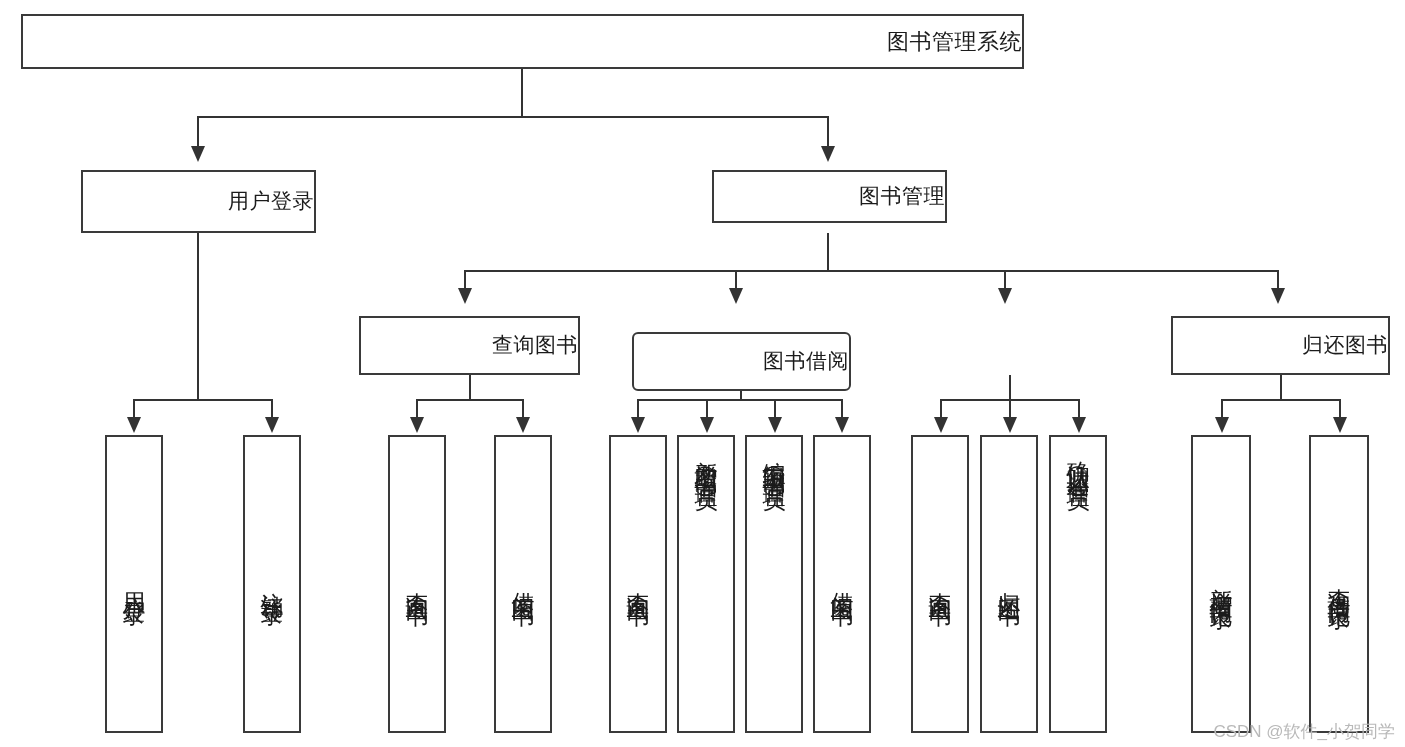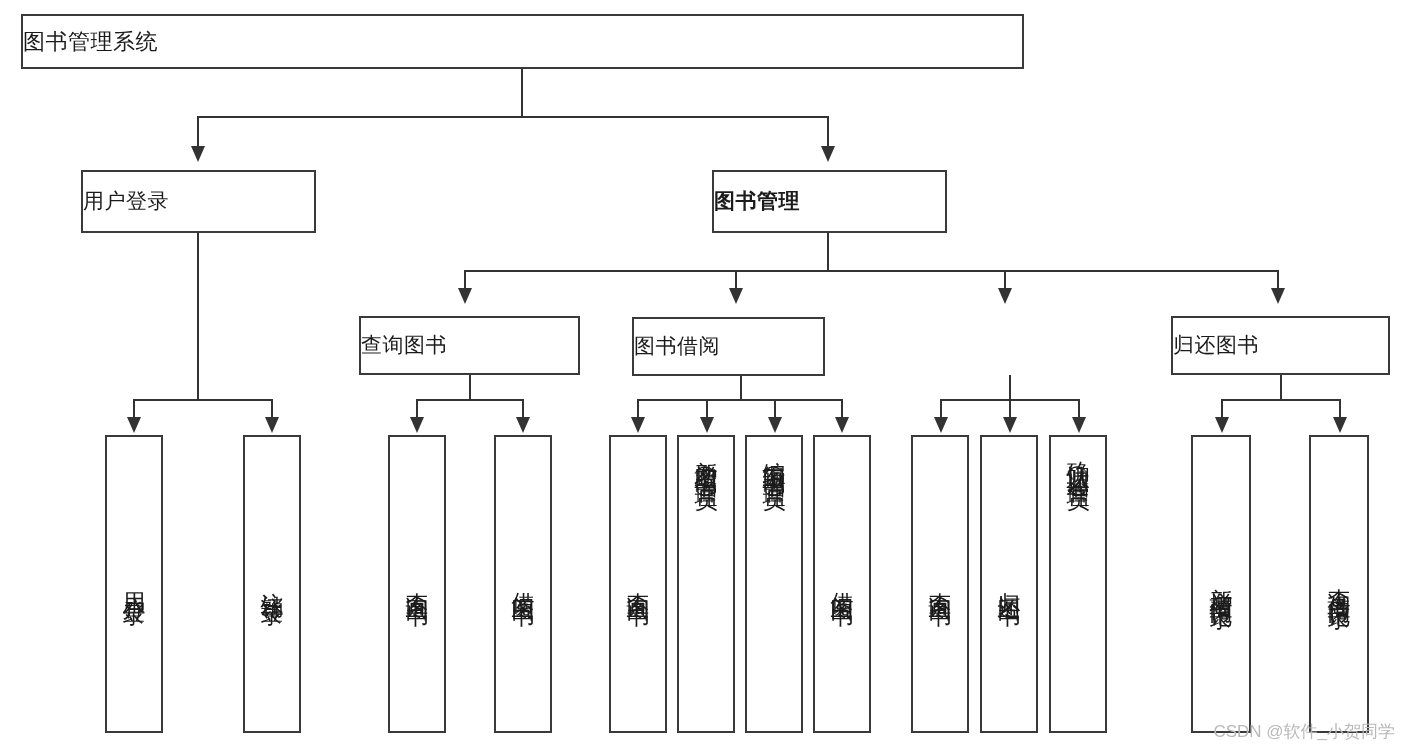--- a/index.html
+++ b/index.html
@@ -16,21 +16,21 @@
     overflow:hidden;
   }
   
   .node{
     position:absolute;
     box-sizing:border-box;
     background:#ffffff;
     border:2px solid #3a3a3a;
     display:flex;
     align-items:center;
-    justify-content:flex-start;
+    justify-content:flex-end;
     color:#222222;
     z-index:3;
   }
   .node .lbl{
     display:block;
     font-size:21px;
     line-height:1.05;
     color:#1b1b1b;
     letter-spacing:0.5px;
     white-space:nowrap;
@@ -104,21 +104,21 @@
 
   <div class="ln vert" style="left:197px; top:116px; width:2px; height:32px;"></div>
   <div class="arrow" style="left:191px; top:146px;"></div>
   <div class="ln vert" style="left:827px; top:116px; width:2px; height:32px;"></div>
   <div class="arrow" style="left:821px; top:146px;"></div>
 
   <div class="node h" style="left:81px; top:170px; width:235px; height:63px;">
     <span class="lbl">用户登录</span>
   </div>
 
-  <div class="node h" style="left:712px; top:170px; width:235px; height:63px;font-weight:bold;">
+  <div class="node h" style="left:712px; top:170px; width:235px; height:53px;">
     <span class="lbl">图书管理</span>
   </div>
 
   <div class="ln vert" style="left:197px; top:233px; width:2px; height:167px;"></div>
   <div class="ln horz" style="left:133px; top:399px; width:138px; height:2px;"></div>
   <div class="ln vert" style="left:133px; top:399px; width:2px; height:20px;"></div>
   <div class="arrow" style="left:127px; top:417px;"></div>
   <div class="ln vert" style="left:271px; top:399px; width:2px; height:20px;"></div>
   <div class="arrow" style="left:265px; top:417px;"></div>
 
@@ -130,21 +130,21 @@
   <div class="ln vert" style="left:735px; top:270px; width:2px; height:20px;"></div>
   <div class="arrow" style="left:729px; top:288px;"></div>
   <div class="ln vert" style="left:1004px; top:270px; width:2px; height:20px;"></div>
   <div class="arrow" style="left:998px; top:288px;"></div>
   <div class="ln vert" style="left:1277px; top:270px; width:2px; height:20px;"></div>
   <div class="arrow" style="left:1271px; top:288px;"></div>
 
   <div class="node h" style="left:359px; top:316px; width:221px; height:59px;">
     <span class="lbl">查询图书</span>
   </div>
-  <div class="node h" style="left:632px; top:317px; width:193px; height:59px;">
+  <div class="node h" style="left:632px; top:332px; width:219px; height:59px;border-radius:6px;">
     <span class="lbl">图书借阅</span>
   </div>
   <div class="node h" style="left:1171px; top:316px; width:219px; height:59px;">
     <span class="lbl">归还图书</span>
   </div>
 
   <div class="ln vert" style="left:469px; top:375px; width:2px; height:26px;"></div>
   <div class="ln horz" style="left:416px; top:399px; width:108px; height:2px;"></div>
   <div class="ln vert" style="left:416px; top:399px; width:2px; height:20px;"></div>
   <div class="arrow" style="left:410px; top:417px;"></div>

